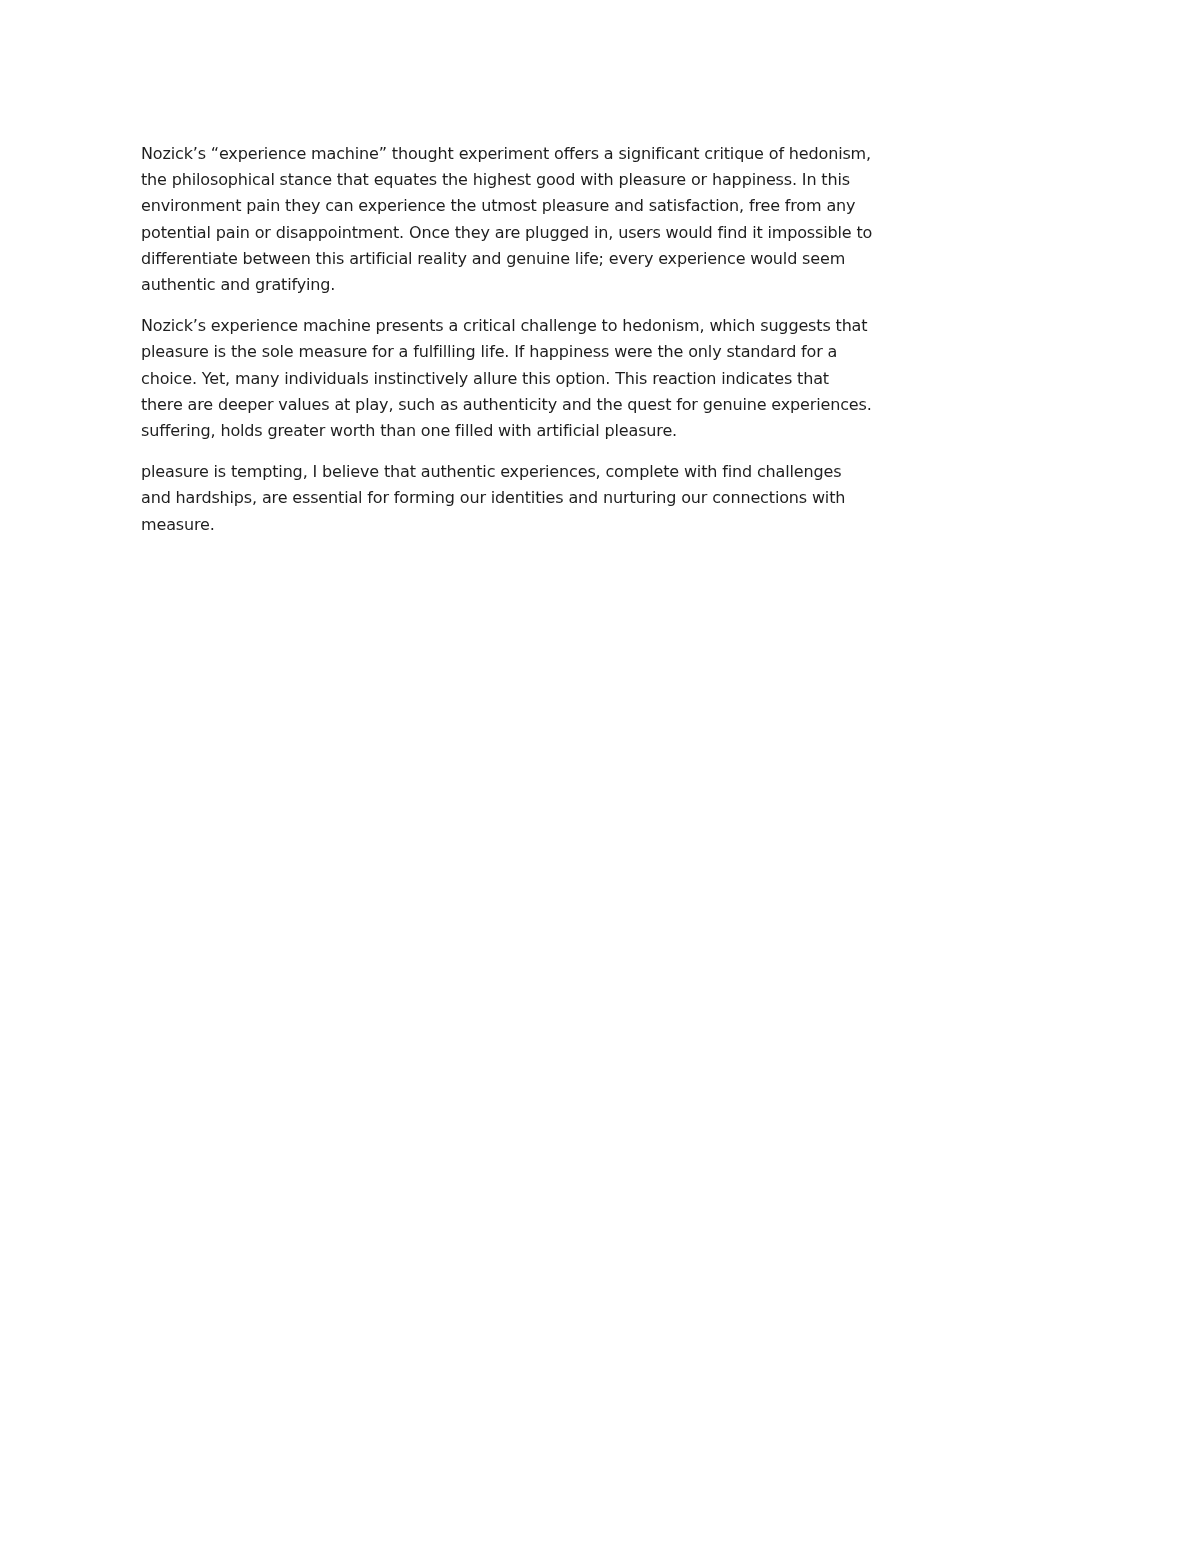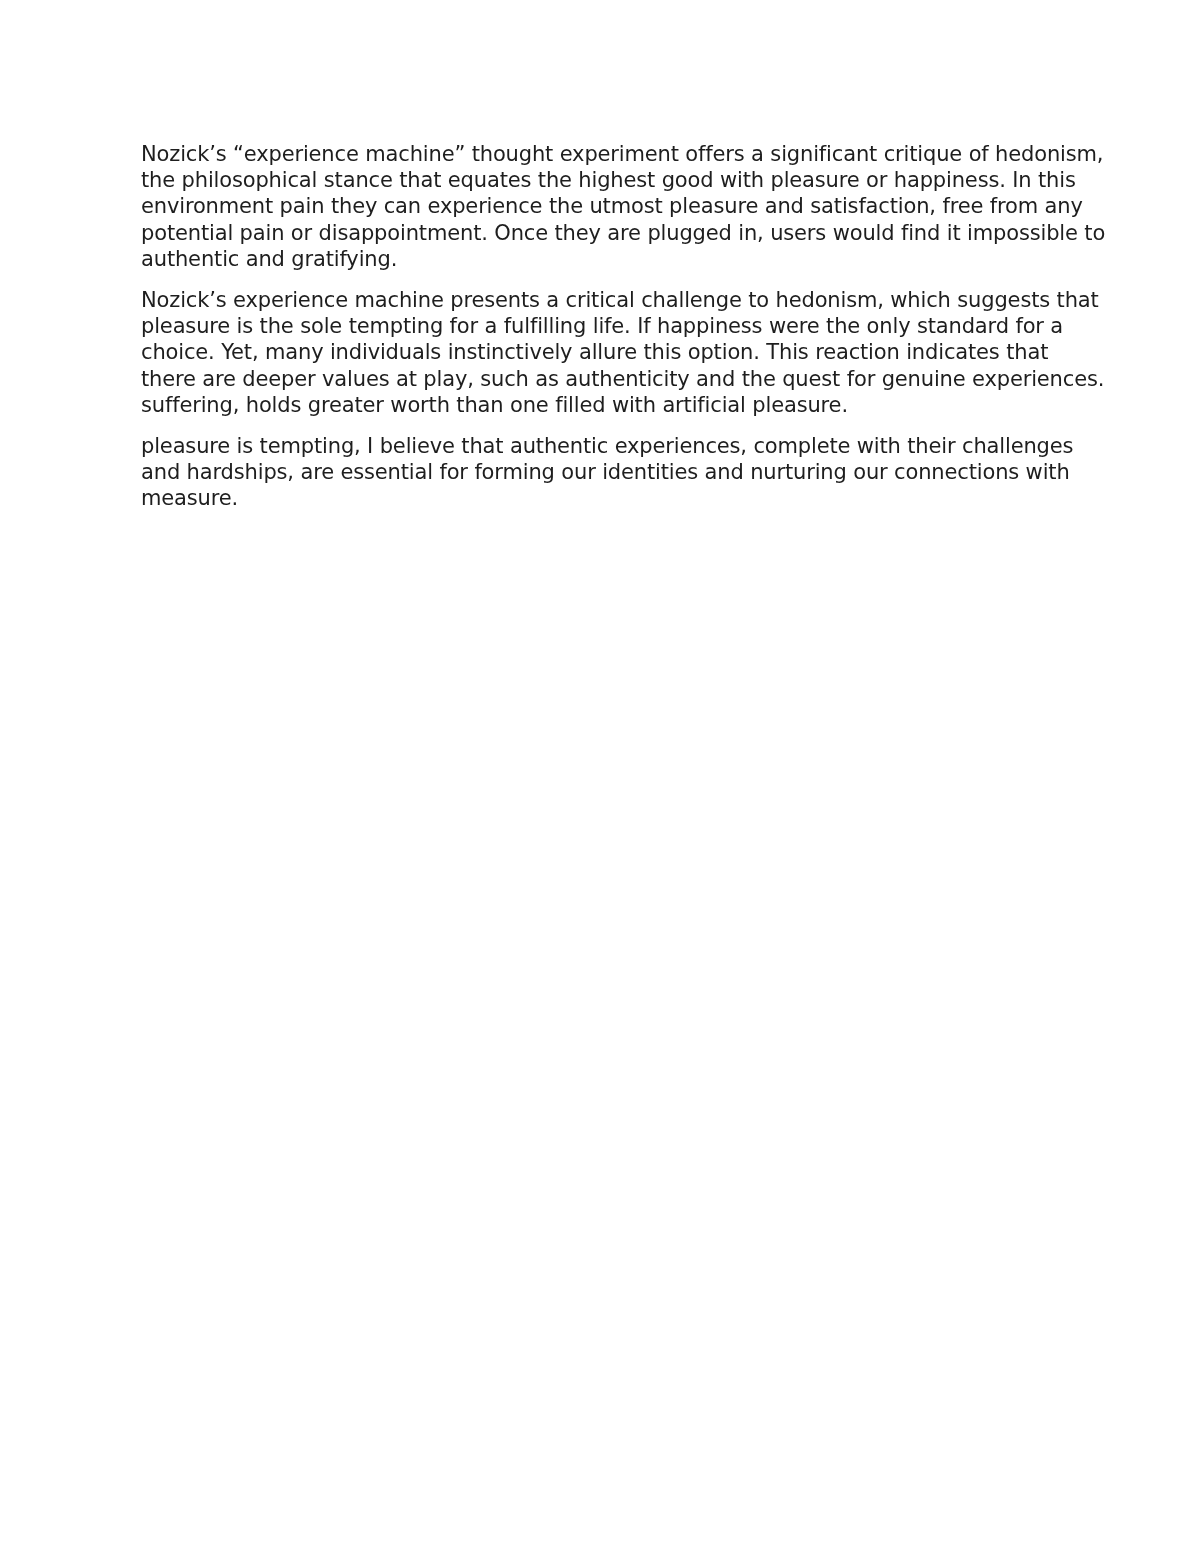--- a/index.html
+++ b/index.html
@@ -21,21 +21,21 @@
       height: 1553px;
       background: #ffffff;
     }
     .content {
       position: absolute;
       left: 141px;
       top: 141px;
       width: 930px;
       color: #1e1e1e;
       font-family: "DejaVu Sans", sans-serif;
-      font-size: 21px;
+      font-size: 16px;
       line-height: 26.2px;
       letter-spacing: -0.15px;
     }
     .para {
       margin: 0 0 15px 0;
     }
     .line {
       display: block;
       white-space: nowrap;
     }
@@ -44,31 +44,32 @@
 <body>
 
 <div class="page">
   <div class="content">
 
     <p class="para">
       <span class="line">Nozick’s “experience machine” thought experiment offers a significant critique of hedonism,</span>
       <span class="line">the philosophical stance that equates the highest good with pleasure or happiness. In this</span>
       <span class="line">environment pain they can experience the utmost pleasure and satisfaction, free from any</span>
       <span class="line">potential pain or disappointment. Once they are plugged in, users would find it impossible to</span>
+      <span class="line">differentiate between this artificial reality and genuine life; every experience would seem</span>
       <span class="line">authentic and gratifying.</span>
     </p>
 
     <p class="para">
       <span class="line">Nozick’s experience machine presents a critical challenge to hedonism, which suggests that</span>
-      <span class="line">pleasure is the sole tempting for a fulfilling life. If happiness were the only standard for a</span>
+      <span class="line">pleasure is the sole measure for a fulfilling life. If happiness were the only standard for a</span>
       <span class="line">choice. Yet, many individuals instinctively allure this option. This reaction indicates that</span>
       <span class="line">there are deeper values at play, such as authenticity and the quest for genuine experiences.</span>
       <span class="line">suffering, holds greater worth than one filled with artificial pleasure.</span>
     </p>
 
     <p class="para">
-      <span class="line">pleasure is tempting, I believe that authentic experiences, complete with their challenges</span>
+      <span class="line">pleasure is tempting, I believe that authentic experiences, complete with find challenges</span>
       <span class="line">and hardships, are essential for forming our identities and nurturing our connections with</span>
       <span class="line">measure.</span>
     </p>
 
   </div>
 </div>
 
 </body></html>

